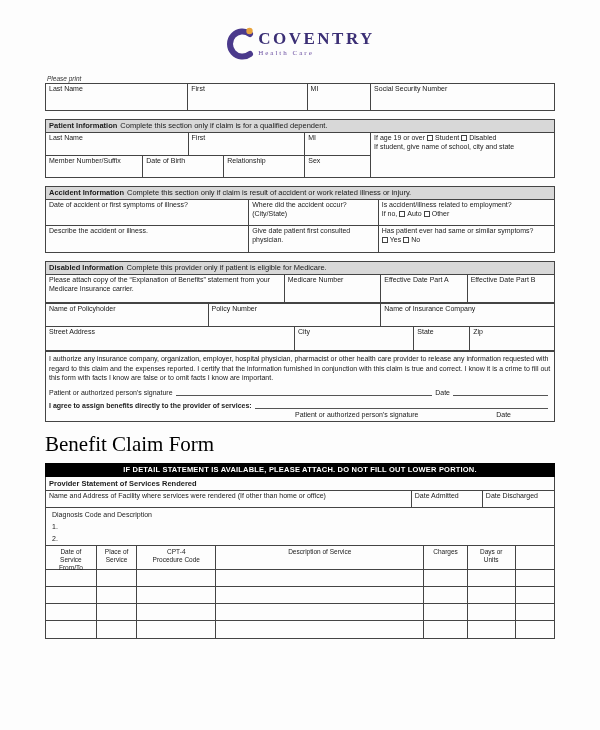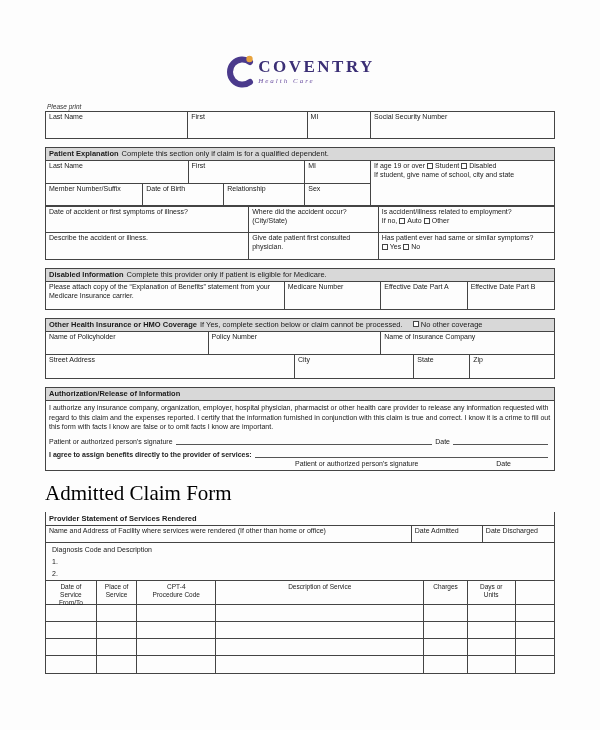--- a/index.html
+++ b/index.html
@@ -1,24 +1,24 @@
 <!DOCTYPE html>
 <html><head>
 <meta charset="utf-8">
 <style>
   * { margin:0; padding:0; box-sizing:border-box; }
   html,body { background:#ffffff; }
   body { width:600px; height:730px; font-family:"Liberation Sans", sans-serif; color:#1a1a1a; overflow:hidden; }
   .sheet { width:600px; height:730px; background:#fdfdfd; }
 
   
-  .logo { display:flex; justify-content:center; align-items:center; gap:3px; padding-top:52px; }
+  .logo { display:flex; justify-content:center; align-items:center; gap:3px; padding-top:24px; }
   .logo-text { display:flex; flex-direction:column; }
   .brand { font-family:"Liberation Serif", serif; font-size:17px; font-weight:bold; letter-spacing:2.5px; color:#3b2f75; line-height:18px; }
-  .tagline { font-family:"Liberation Serif", serif; font-style:italic; font-size:7px; letter-spacing:2px; color:#6b4fa1; margin-top:1px; }
+  .tagline { font-family:"Liberation Serif", serif; font-size:7px; letter-spacing:2px; color:#6b4fa1; margin-top:1px; }
 
   .content { margin:12px 45px 0 45px; width:510px; }
 
   .please-print { font-style:italic; font-size:6.5px; color:#333; padding:1px 2px; border-bottom:1px solid #444; }
 
   .emp-head { display:flex; align-items:center; border-bottom:1px solid #444; padding:2px 3px; }
   .sec-title { font-size:7.5px; font-weight:bold; }
   .see-reverse { font-size:7px; font-weight:bold; margin-left:auto; margin-right:34px; }
 
   .secbar { background:#d8d8d8; border:1px solid #444; border-bottom:none; padding:2px 3px; font-size:7.5px; margin-top:8px; line-height:8px; }
@@ -85,21 +85,21 @@
     <div class="grid" style="border-top:none;">
       <div class="row h26">
         <div class="c" style="width:28%"><span class="lbl">Last Name</span></div>
         <div class="c" style="width:23.5%"><span class="lbl">First</span></div>
         <div class="c" style="width:12.5%"><span class="lbl">MI</span></div>
         <div class="c" style="width:36%"><span class="lbl">Social Security Number</span></div>
       </div>
     </div>
 
     <div class="secbar">
-      <b>Patient Explanation</b><span>Complete this section only if claim is for a qualified dependent.</span>
+      <b>Patient Information</b><span>Complete this section only if claim is for a qualified dependent.</span>
     </div>
     <div class="grid">
       <div class="row" style="height:44px">
         <div class="lcol" style="width:64%">
           <div class="irow">
             <div class="c" style="width:44%"><span class="lbl">Last Name</span></div>
             <div class="c" style="width:36%"><span class="lbl">First</span></div>
             <div class="c" style="width:20%"><span class="lbl">MI</span></div>
           </div>
           <div class="irow">
@@ -115,20 +115,23 @@
             <span class="cb"></span>
             <span>Student</span>
             <span class="cb"></span>
             <span>Disabled</span>
           </div>
           <div class="lbl">If student, give name of school, city and state</div>
         </div>
       </div>
     </div>
 
+    <div class="secbar">
+      <b>Accident Information</b><span>Complete this section only if claim is result of accident or work related illness or injury.</span>
+    </div>
     <div class="grid">
       <div class="row h26">
         <div class="c" style="width:40%"><span class="lbl">Date of accident or first symptoms of illness?</span></div>
         <div class="c" style="width:25.5%">
           <div class="lbl">Where did the accident occur?</div>
           <div class="lbl">(City/State)</div>
         </div>
         <div class="c" style="width:34.5%">
           <div class="lbl">Is accident/illness related to employment?</div>
           <div class="lbl row-inline">
@@ -160,62 +163,55 @@
     </div>
     <div class="grid">
       <div class="row h27">
         <div class="c" style="width:47%"><span class="lbl">Please attach copy of the “Explanation of Benefits” statement from your Medicare Insurance carrier.</span></div>
         <div class="c" style="width:19%"><span class="lbl">Medicare Number</span></div>
         <div class="c" style="width:17%"><span class="lbl">Effective Date Part A</span></div>
         <div class="c" style="width:17%"><span class="lbl">Effective Date Part B</span></div>
       </div>
     </div>
 
-    <div class="secbar">
-      <b>Other Health Insurance or HMO Coverage</b><span>If Yes, complete section below or claim cannot be processed.</span>
-      <span class="cb"></span>
-      <span>No other coverage</span>
-    </div>
     <div class="grid">
       <div class="row h23">
         <div class="c" style="width:32%"><span class="lbl">Name of Policyholder</span></div>
         <div class="c" style="width:34%"><span class="lbl">Policy Number</span></div>
         <div class="c" style="width:34%"><span class="lbl">Name of Insurance Company</span></div>
       </div>
       <div class="row h23">
         <div class="c" style="width:49%"><span class="lbl">Street Address</span></div>
         <div class="c" style="width:23.5%"><span class="lbl">City</span></div>
         <div class="c" style="width:11%"><span class="lbl">State</span></div>
         <div class="c" style="width:16.5%"><span class="lbl">Zip</span></div>
       </div>
     </div>
 
-    <div class="secbar">
-      <b>Authorization/Release of Information</b>
-    </div>
     <div class="auth-box">
       <div class="auth-body">I authorize any insurance company, organization, employer, hospital physician, pharmacist or other health care provider to release any information requested with regard to this claim and the expenses reported.  I certify that the information furnished in conjunction with this claim is true and correct.  I know it is a crime to fill out this form with facts I know are false or to omit facts I know are important.</div>
       <div class="sigrow">
         <span>Patient or authorized person's signature</span>
         <span class="line"></span>
         <span>Date</span>
         <span class="line short"></span>
       </div>
       <div class="assignrow">
         <span>I agree to assign benefits directly to the provider of services:</span>
         <span class="line"></span>
       </div>
       <div class="sublabels">
         <span class="s1">Patient or authorized person's signature</span>
         <span class="s2">Date</span>
       </div>
     </div>
 
-    <div class="bigtitle">Admitted Claim Form</div>
-
+    <div class="bigtitle">Benefit Claim Form</div>
+
+    <div class="blackbar">IF DETAIL STATEMENT IS AVAILABLE, PLEASE ATTACH.  DO NOT FILL OUT LOWER PORTION.</div>
     <div class="provider-box">
       <div class="ptitle">Provider Statement of Services Rendered</div>
       <div class="row h17">
         <div class="c" style="width:72%"><span class="lbl">Name and Address of Facility where services were rendered (If other than home or office)</span></div>
         <div class="c" style="width:14%"><span class="lbl">Date Admitted</span></div>
         <div class="c" style="width:14%"><span class="lbl">Date Discharged</span></div>
       </div>
       <div class="row h38">
         <div class="c" style="width:100%">
           <span class="diag">Diagnosis Code and Description</span>

